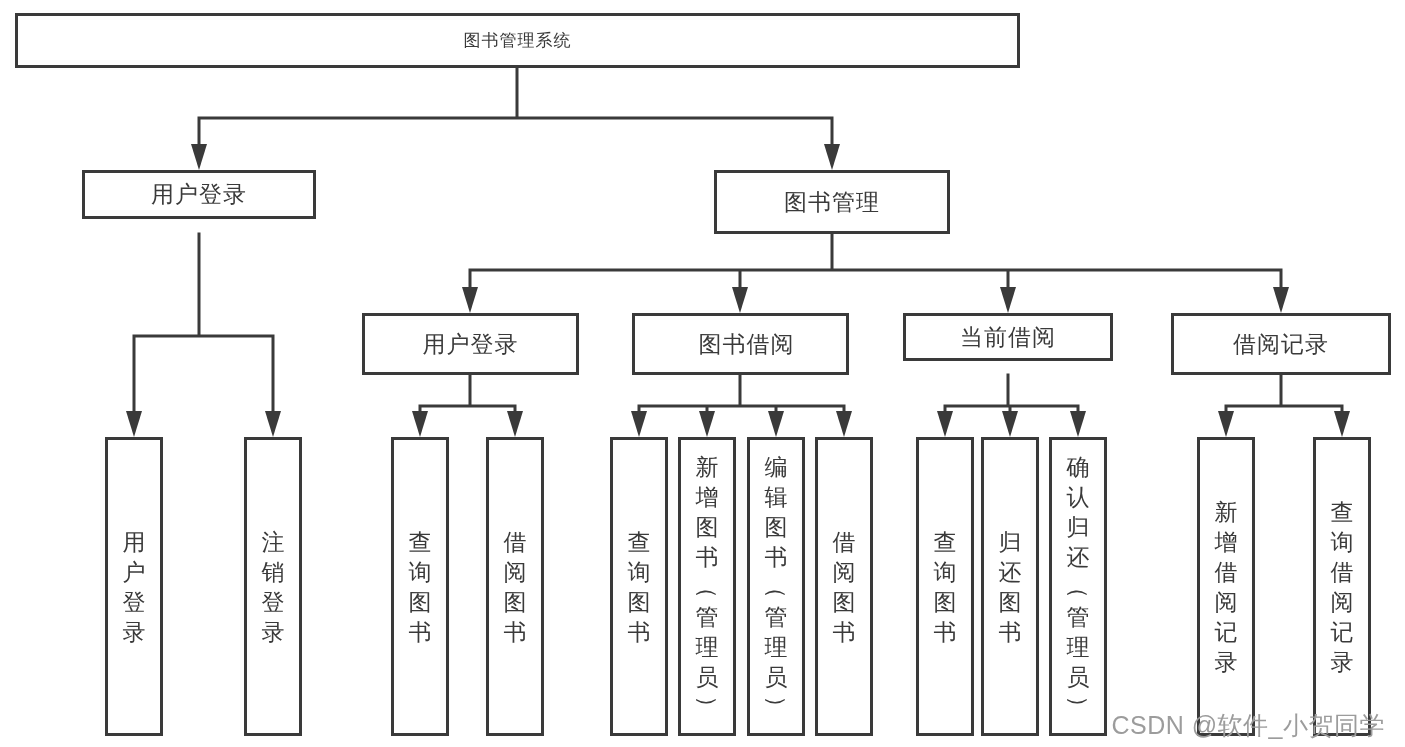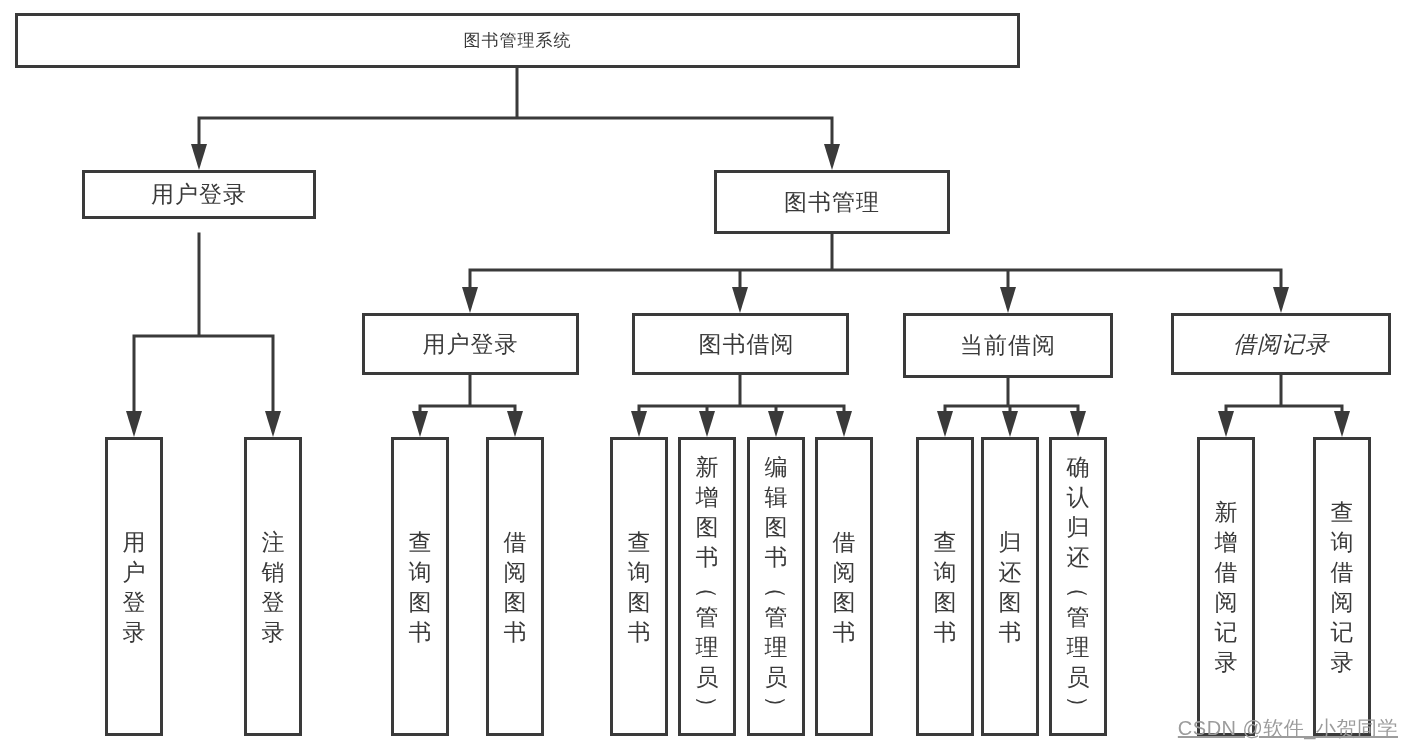--- a/index.html
+++ b/index.html
@@ -19,22 +19,22 @@
     border:3px solid var(--line);z-index:1;
     display:flex;align-items:center;justify-content:center;
   }
   .hlabel{font-size:23px;letter-spacing:1px;white-space:nowrap;}
   .root .hlabel{font-size:17px;}
   .vnode{flex-direction:column;}
   .vlabel{display:flex;flex-direction:column;align-items:center;font-size:23px;}
   .vlabel .vchar{display:block;height:30px;line-height:30px;}
   .vlabel .vchar.rot{transform:rotate(90deg);}
   .watermark{
-    position:absolute;right:7px;bottom:5px;z-index:3;
-    font-size:20px;color:var(--wm);letter-spacing:0.5px;white-space:nowrap;text-decoration:underline;
+    position:absolute;right:20px;bottom:5px;z-index:3;
+    font-size:25px;color:var(--wm);letter-spacing:0.5px;white-space:nowrap;
   }
 </style>
 </head>
 <body>
 
 <div class="canvas">
 
   <svg class="connectors" width="1405" height="747" viewBox="0 0 1405 747">
     <g stroke="#3a3a3a" stroke-width="3" fill="none" stroke-linecap="square">
 
@@ -92,24 +92,24 @@
   <div class="node" style="left:714px;top:170px;width:236px;height:64px;">
     <span class="hlabel">图书管理</span>
   </div>
 
   <div class="node" style="left:362px;top:313px;width:217px;height:62px;">
     <span class="hlabel">用户登录</span>
   </div>
   <div class="node" style="left:632px;top:313px;width:217px;height:62px;padding-left:12px;">
     <span class="hlabel">图书借阅</span>
   </div>
-  <div class="node" style="left:903px;top:313px;width:210px;height:65px;">
+  <div class="node" style="left:903px;top:313px;width:210px;height:48px;">
     <span class="hlabel">当前借阅</span>
   </div>
-  <div class="node" style="left:1171px;top:313px;width:220px;height:62px;font-style:italic;">
+  <div class="node" style="left:1171px;top:313px;width:220px;height:62px;">
     <span class="hlabel">借阅记录</span>
   </div>
 
   <div class="node vnode" style="left:105px;top:437px;width:58px;height:299px;">
     <span class="vlabel">
         <span class="vchar">用</span>
         <span class="vchar">户</span>
         <span class="vchar">登</span>
         <span class="vchar">录</span>
       </span>

